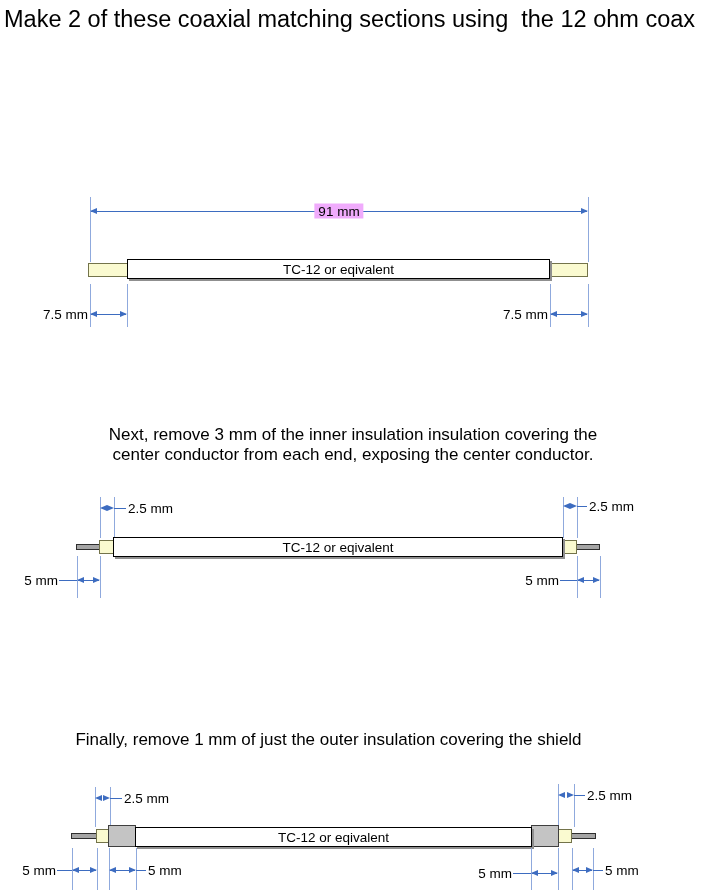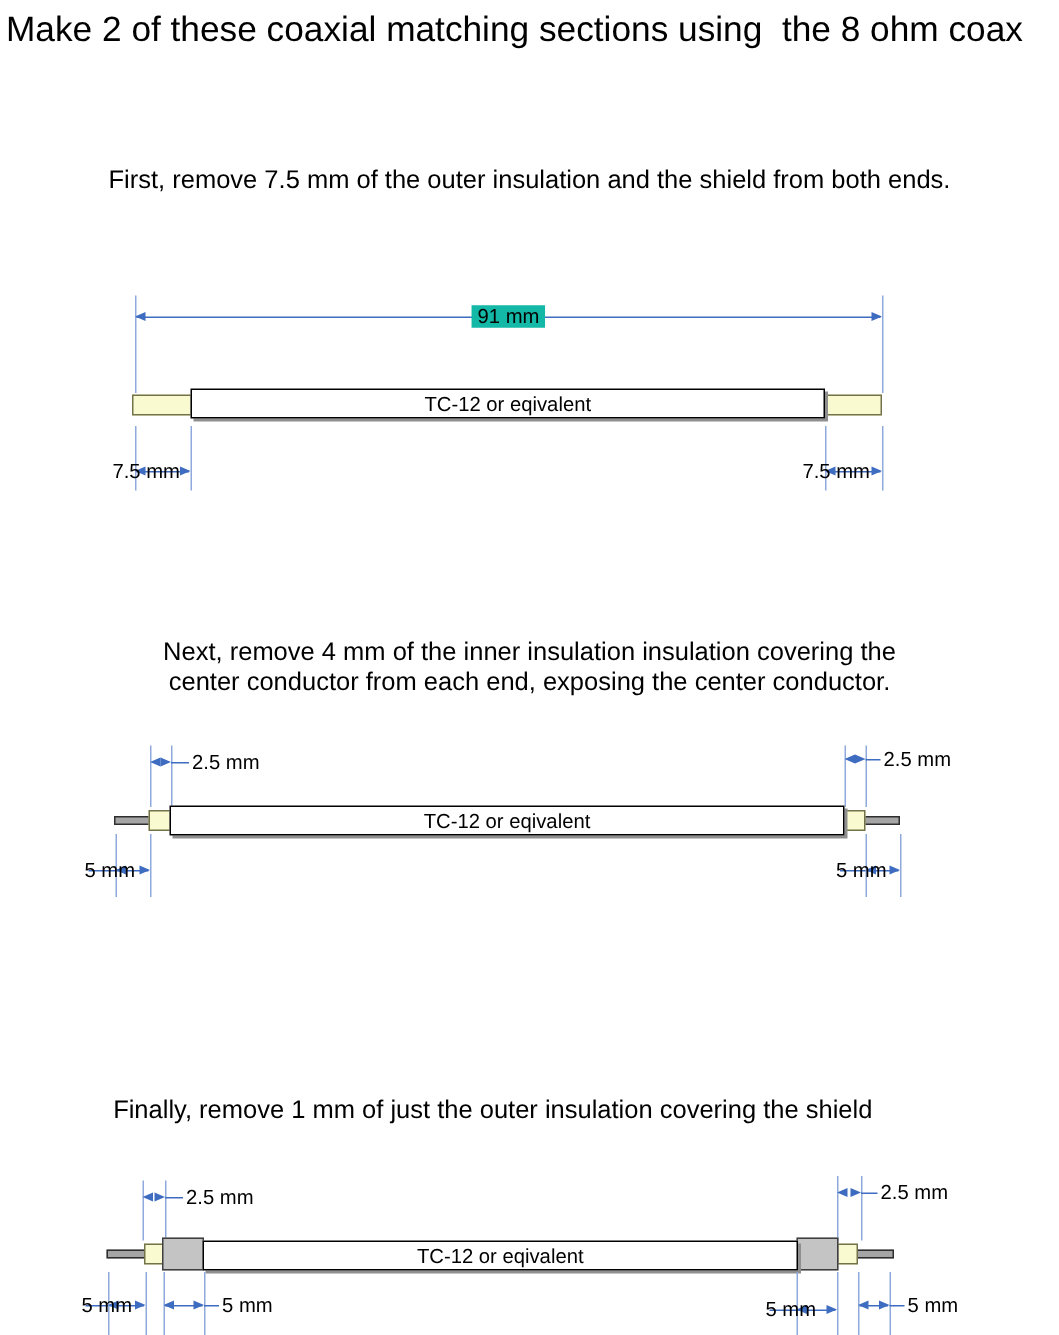--- a/index.html
+++ b/index.html
@@ -19,39 +19,38 @@
   .title{position:absolute;left:4px;top:6px;font-size:23.5px;white-space:pre;letter-spacing:0px;}
   .para{position:absolute;font-size:17px;line-height:20px;text-align:center;}
   .vline{position:absolute;width:1px;background:var(--ext-line);}
   .hline{position:absolute;height:1px;background:var(--dim-line);}
   .dim{position:absolute;height:0;}
   .dim .line{position:absolute;left:1px;right:1px;top:0;height:1px;background:var(--dim-line);}
   .ah{position:absolute;width:0;height:0;border-top:3px solid transparent;border-bottom:3px solid transparent;top:-3px;}
   .ah-l{left:0;border-right:7px solid var(--dim-line);}
   .ah-r{right:0;border-left:7px solid var(--dim-line);}
   .dim-label-center{position:absolute;left:50%;top:0;transform:translate(-50%,-50%);
-    background:#14b8a6;padding:0 4px;font-size:13.5px;white-space:nowrap;}
+    background:#f0abfc;padding:0 4px;font-size:13.5px;white-space:nowrap;}
   .dlabel{position:absolute;transform:translateY(-50%);font-size:13.5px;white-space:nowrap;}
-  .dlabel.right{text-align:right;margin-left:32px;}
+  .dlabel.right{text-align:right;}
   .cable-body{position:absolute;background:var(--cable-white);border:1px solid #000;
     box-shadow:2px 2px 0 #8f8f8f;box-sizing:border-box;
     display:flex;align-items:center;justify-content:center;font-size:13.5px;}
   .ins{position:absolute;background:var(--insulation-yellow);border:1px solid #73734a;box-sizing:border-box;}
   .shield{position:absolute;background:var(--shield-gray);border:1px solid #3f3f3f;box-sizing:border-box;}
   .cond{position:absolute;background:var(--conductor-gray);border:1px solid #2e2e2e;box-sizing:border-box;}
 </style>
 </head>
 <body>
 
 <div class="page">
 
-  <div class="title">Make 2 of these coaxial matching sections using  the 8 ohm coax</div>
+  <div class="title">Make 2 of these coaxial matching sections using  the 12 ohm coax</div>
 
   <div class="para" style="left:0;top:110px;width:706px;">
-    <div>First, remove 7.5 mm of the outer insulation and the shield from both ends.</div>
   </div>
 
   <div>
 
     <div class="vline" style="left:90px;top:197px;height:65px;"></div>
     <div class="vline" style="left:588px;top:197px;height:65px;"></div>
     <div class="dim" style="left:90px;top:211px;width:498px;">
       <div class="line"></div>
       <div class="ah ah-l"></div>
       <div class="ah ah-r"></div>
@@ -77,21 +76,21 @@
     <div class="vline" style="left:588px;top:284px;height:43px;"></div>
     <div class="dim" style="left:550px;top:314px;width:38px;">
       <div class="line"></div>
       <div class="ah ah-l"></div>
       <div class="ah ah-r"></div>
     </div>
     <div class="dlabel right" style="left:488px;top:314px;width:60px;">7.5 mm</div>
   </div>
 
   <div class="para" style="left:0;top:425px;width:706px;">
-    <div>Next, remove 4 mm of the inner insulation insulation covering the</div>
+    <div>Next, remove 3 mm of the inner insulation insulation covering the</div>
     <div>center conductor from each end, exposing the center conductor.</div>
   </div>
 
   <div>
 
     <div class="vline" style="left:100px;top:497px;height:41px;"></div>
     <div class="vline" style="left:114px;top:497px;height:41px;"></div>
     <div class="dim" style="left:100px;top:508px;width:14px;">
       <div class="ah ah-l"></div>
       <div class="ah ah-r"></div>

